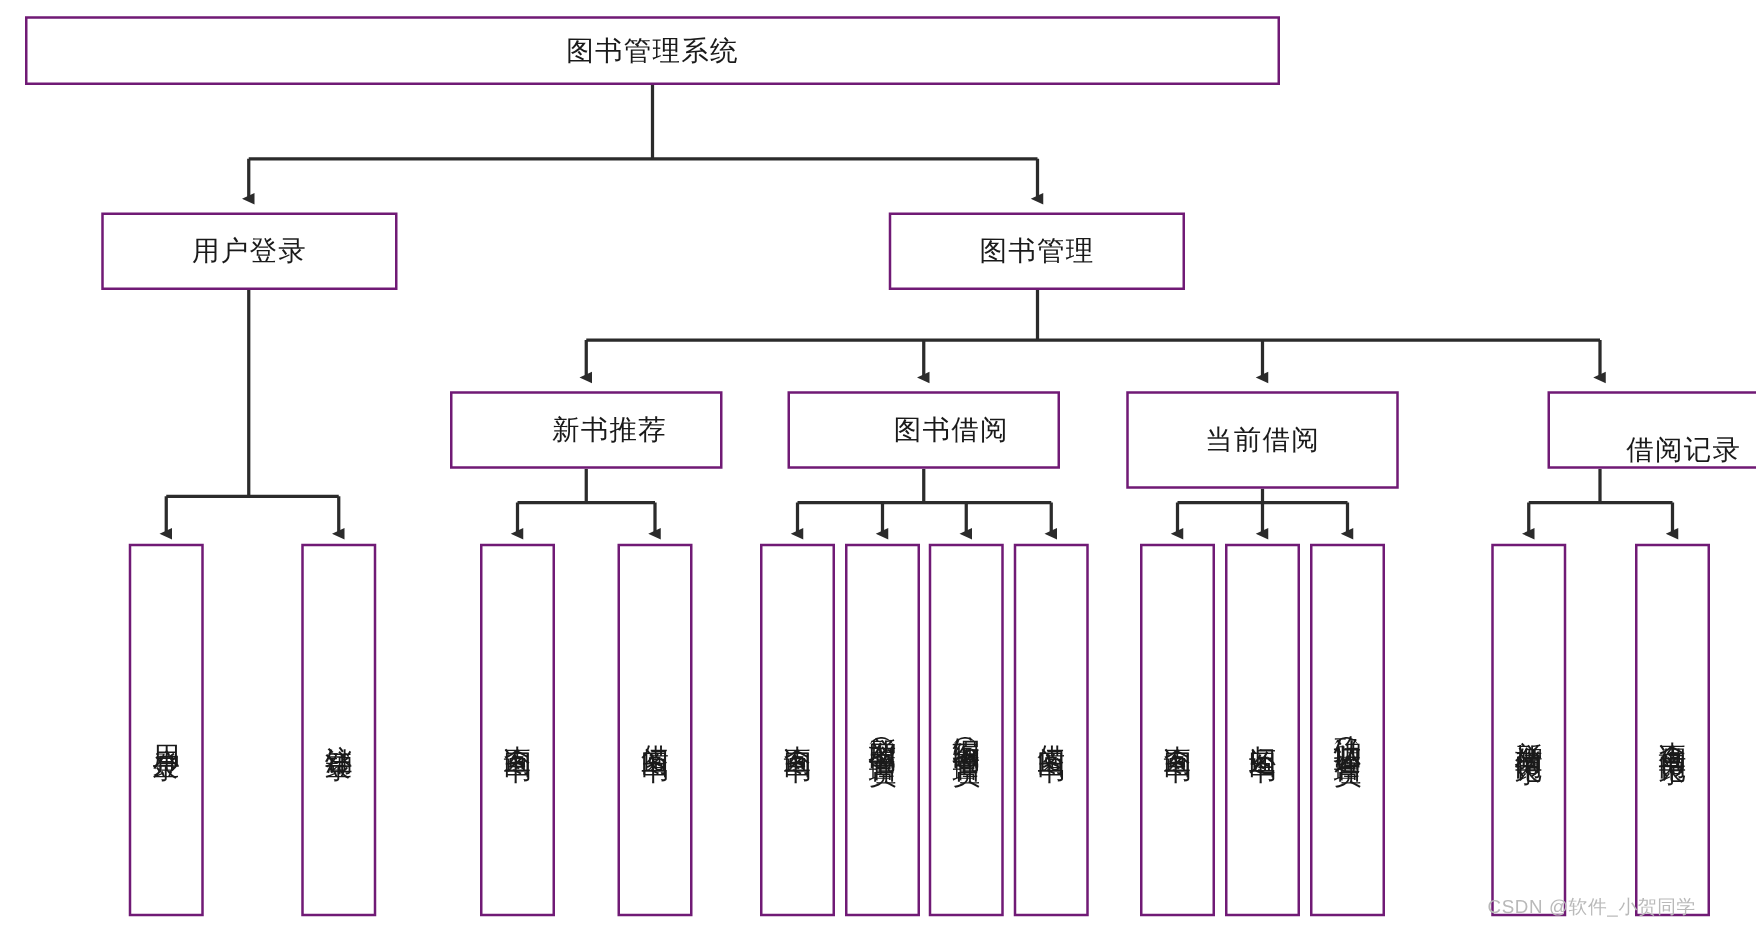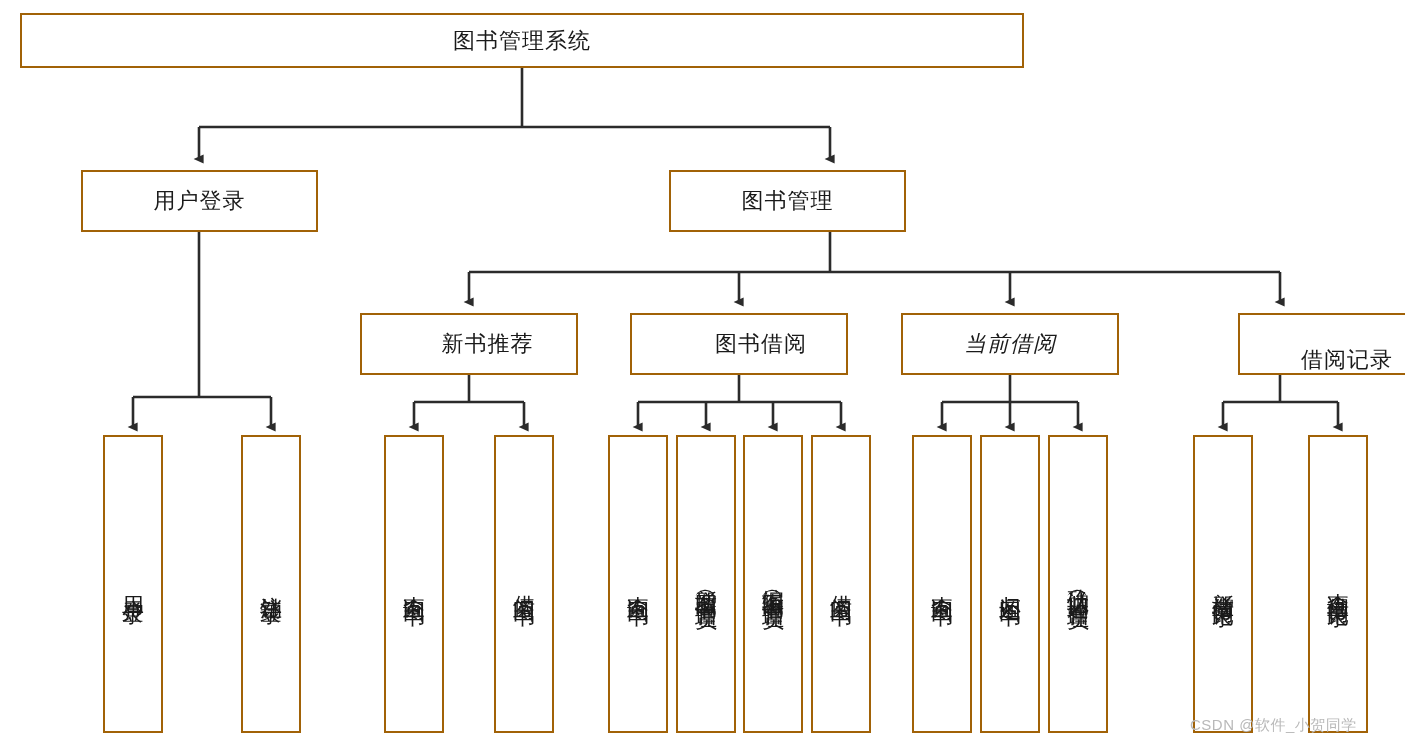--- a/index.html
+++ b/index.html
@@ -24,21 +24,21 @@
     position: absolute;
     left: 0;
     top: 0;
     width: 1405px;
     height: 747px;
     pointer-events: none;
   }
   .node {
     position: absolute;
     box-sizing: border-box;
-    border: 2px solid #a16207;
+    border: 2px solid #701a75;
     background: #ffffff;
     display: flex;
     align-items: center;
     justify-content: center;
     color: #1a1a1a;
     line-height: 1.18;
   }
   .node.horiz {
     font-size: 22px;
     letter-spacing: 1px;
@@ -121,31 +121,31 @@
     </g>
   </svg>
 
   <div class="node horiz" style="left:20px; top:13px; width:1004px; height:55px;">
     <span>图书管理系统</span>
   </div>
 
   <div class="node horiz" style="left:81px; top:170px; width:237px; height:62px;">
     <span>用户登录</span>
   </div>
-  <div class="node horiz" style="left:669px; top:170px; width:237px; height:62px;align-items:center;">
+  <div class="node horiz" style="left:711px; top:170px; width:237px; height:62px;align-items:center;">
     <span>图书管理</span>
   </div>
 
   <div class="node horiz" style="left:360px; top:313px; width:218px; height:62px;padding-left:37px;">
     <span>新书推荐</span>
   </div>
   <div class="node horiz" style="left:630px; top:313px; width:218px; height:62px;padding-left:44px;">
     <span>图书借阅</span>
   </div>
-  <div class="node horiz" style="left:901px; top:313px; width:218px; height:62px;font-style:italic;">
+  <div class="node horiz" style="left:901px; top:313px; width:218px; height:78px;">
     <span>当前借阅</span>
   </div>
   <div class="node horiz" style="left:1238px; top:313px; width:218px; height:62px;align-items:flex-end;">
     <span>借阅记录</span>
   </div>
 
   <div class="node vert" style="left:103px; top:435px; width:60px; height:298px;">
     <span class="vlabel">用户登录</span>
   </div>
   <div class="node vert" style="left:241px; top:435px; width:60px; height:298px;">

